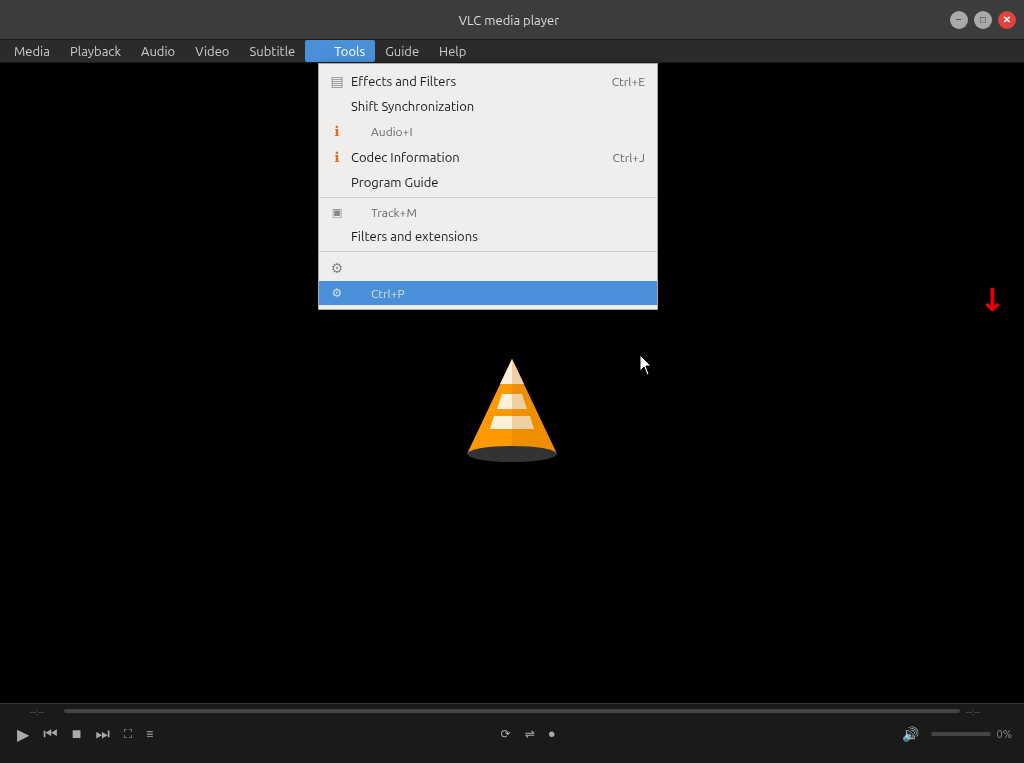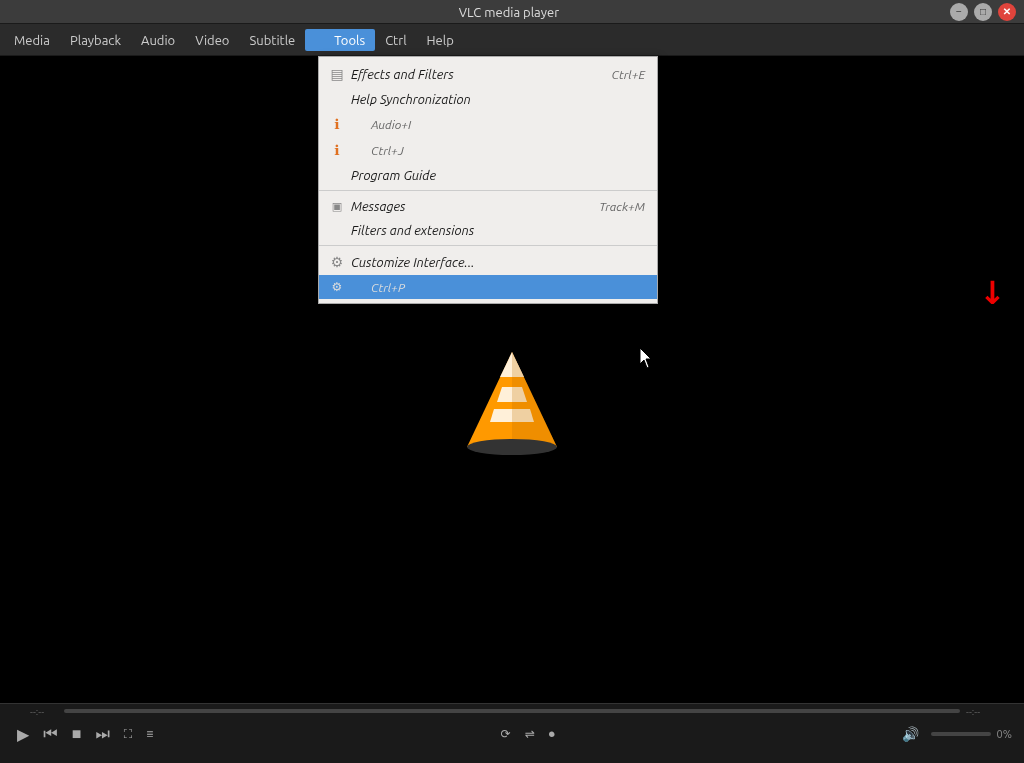--- a/index.html
+++ b/index.html
@@ -9,21 +9,21 @@
       background: #000;
       font-family: 'Ubuntu', 'DejaVu Sans', sans-serif;
       font-size: 13px;
       overflow: hidden;
       position: relative;
     }
 
     
     .titlebar {
       background: #3c3c3c;
-      height: 24px;
+      height: 40px;
       display: flex;
       align-items: center;
       justify-content: space-between;
       padding: 0 8px;
       border-bottom: 1px solid #1a1a1a;
     }
     .titlebar-title {
       color: #ddd;
       font-size: 13px;
       flex: 1;
@@ -45,21 +45,21 @@
       justify-content: center;
       color: #333;
     }
     .btn-minimize { background: #aaa; }
     .btn-maximize { background: #aaa; }
     .btn-close { background: #e0443c; color: #fff; font-weight: bold; }
 
     
     .menubar {
       background: #2b2b2b;
-      height: 32px;
+      height: 23px;
       display: flex;
       align-items: center;
       padding: 0 4px;
       border-bottom: 1px solid #1a1a1a;
     }
     .menu-item {
       color: #ccc;
       padding: 4px 10px;
       cursor: pointer;
       font-size: 13px;
@@ -113,27 +113,25 @@
 
     .dropdown-item .item-icon {
       width: 20px;
       margin-right: 4px;
       font-size: 14px;
       text-align: center;
       flex-shrink: 0;
     }
     .dropdown-item .item-label {
       flex: 1;
-      font-style: italic;
     }
     .dropdown-item .item-shortcut {
       color: #666;
       font-size: 12px;
       margin-left: 20px;
-      font-style: italic;
     }
     .dropdown-item.highlighted .item-shortcut {
       color: #ddd;
     }
 
     
     .vlc-cone {
       position: absolute;
       left: 50%;
       top: 50%;
@@ -258,21 +256,21 @@
   </div>
 </div>
 
 <div class="menubar">
   <span class="menu-item">Media</span>
   <span class="menu-item">Playback</span>
   <span class="menu-item">Audio</span>
   <span class="menu-item">Video</span>
   <span class="menu-item">Subtitle</span>
   <span class="menu-item active">Tools</span>
-  <span class="menu-item">Ctrl</span>
+  <span class="menu-item">Guide</span>
   <span class="menu-item">Help</span>
 </div>
 
 <div class="main-content">
 
   <div class="vlc-cone">
     <svg viewBox="0 0 100 110" xmlns="http://www.w3.org/2000/svg">
 
       <polygon points="50,5 95,100 5,100" fill="#f90"></polygon>
 
@@ -289,60 +287,59 @@
   <div class="dropdown-menu">
 
     <div class="dropdown-item">
       <span class="item-icon icon-eq">▤</span>
       <span class="item-label">Effects and Filters</span>
       <span class="item-shortcut">Ctrl+E</span>
     </div>
 
     <div class="dropdown-item">
       <span class="item-icon"></span>
-      <span class="item-label">Help Synchronization</span>
+      <span class="item-label">Shift Synchronization</span>
       <span class="item-shortcut"></span>
     </div>
 
     <div class="dropdown-item">
       <span class="item-icon icon-info">ℹ</span>
       <span class="item-shortcut">Audio+I</span>
     </div>
 
     <div class="dropdown-item">
       <span class="item-icon icon-info">ℹ</span>
+      <span class="item-label">Codec Information</span>
       <span class="item-shortcut">Ctrl+J</span>
     </div>
 
 
     <div class="dropdown-item">
       <span class="item-icon"></span>
       <span class="item-label">Program Guide</span>
       <span class="item-shortcut"></span>
     </div>
 
     <div class="menu-separator"></div>
 
     <div class="dropdown-item">
       <span class="item-icon" style="font-size:11px;color:#888;">▣</span>
-      <span class="item-label">Messages</span>
       <span class="item-shortcut">Track+M</span>
     </div>
 
     <div class="dropdown-item">
       <span class="item-icon"></span>
       <span class="item-label">Filters and extensions</span>
       <span class="item-shortcut"></span>
     </div>
 
     <div class="menu-separator"></div>
 
     <div class="dropdown-item">
       <span class="item-icon icon-tools">⚙</span>
-      <span class="item-label">Customize Interface...</span>
       <span class="item-shortcut"></span>
     </div>
 
     <div class="dropdown-item highlighted">
       <span class="item-icon" style="color:#ddd;font-size:12px;">⚙</span>
       <span class="item-shortcut">Ctrl+P</span>
     </div>
 
   </div>
 

